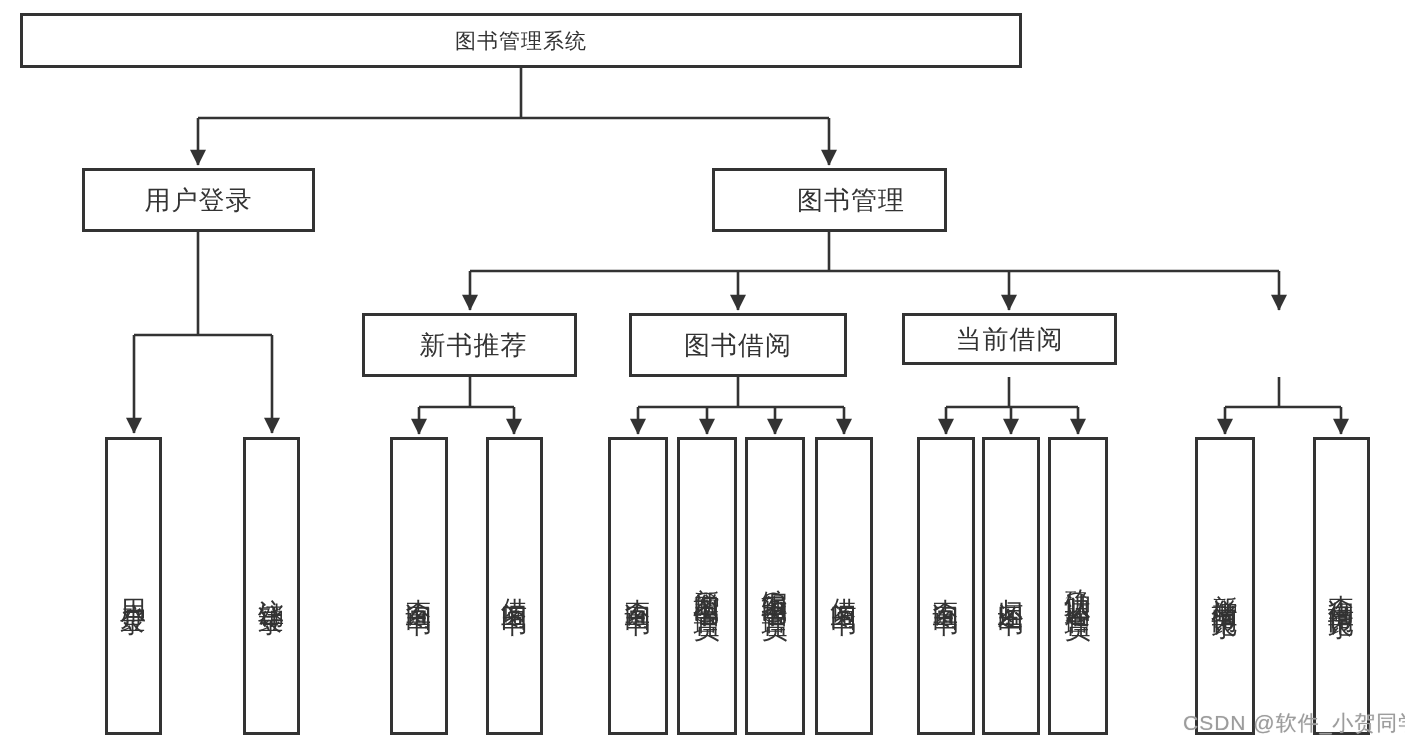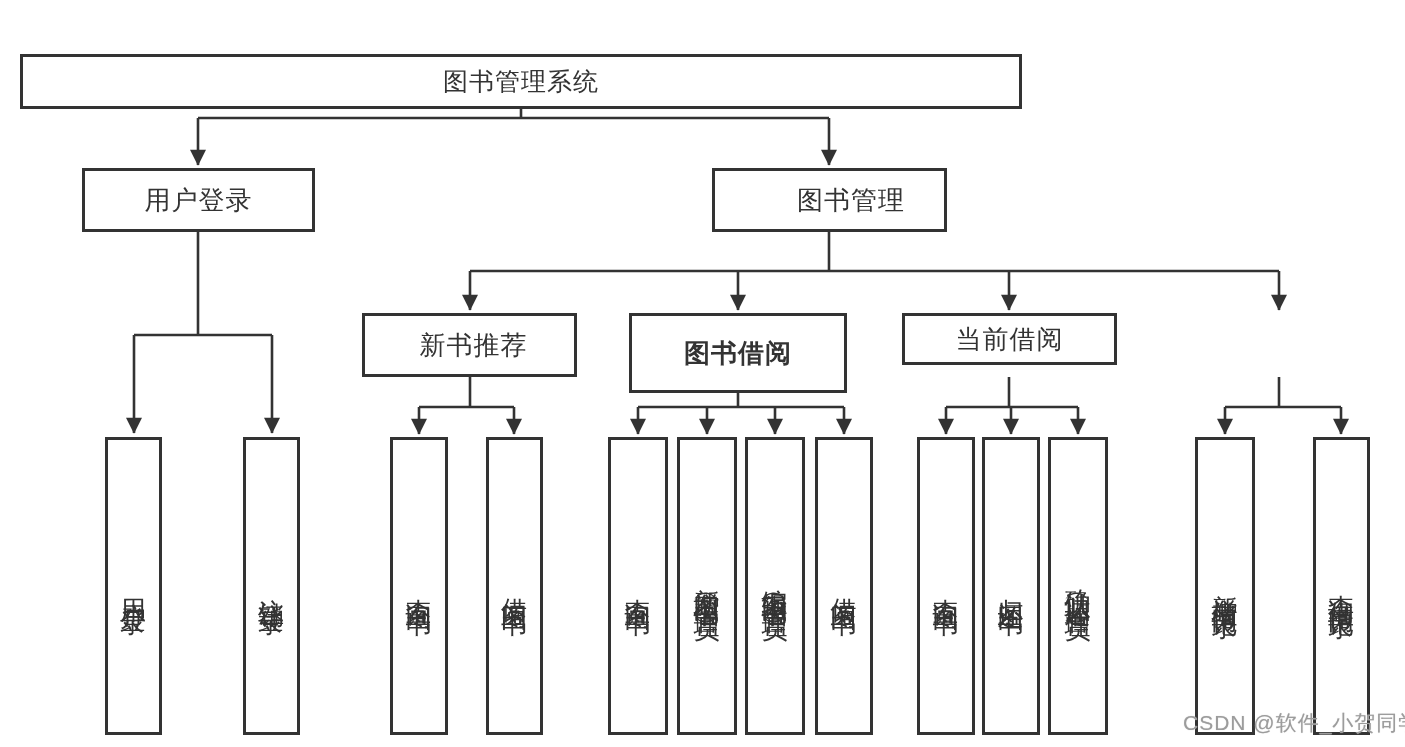--- a/index.html
+++ b/index.html
@@ -28,21 +28,21 @@
     background: #ffffff;
     border: 3px solid #333333;
     color: #333333;
     display: flex;
     align-items: center;
     justify-content: center;
     text-align: center;
     z-index: 2;
     line-height: 1;
   }
-  .node.root  { font-size: 25px; letter-spacing: 1px; margin-top: 41px; }
+  .node.root  { font-size: 21px; letter-spacing: 1px; }
   .node.h     { font-size: 26px; letter-spacing: 1px; }
   .node.leaf {
     writing-mode: vertical-rl;
     text-orientation: mixed;
     font-size: 26px;
     letter-spacing: 4px;
     line-height: 1;
   }
   .watermark {
     position: absolute;
@@ -110,21 +110,21 @@
       <path d="M1341,407 V434" marker-end="url(#arrow)"></path>
     </g>
   </svg>
 
   <div class="node root" style="left:20px; top:13px; width:1002px; height:55px;">图书管理系统</div>
 
   <div class="node h" style="left:82px; top:168px; width:233px; height:64px;">用户登录</div>
   <div class="node h" style="left:712px; top:168px; width:235px; height:64px;padding-left:43px;">图书管理</div>
 
   <div class="node h" style="left:362px; top:313px; width:215px; height:64px;padding-left:8px;">新书推荐</div>
-  <div class="node h" style="left:629px; top:313px; width:218px; height:80px;font-weight:bold;">图书借阅</div>
+  <div class="node h" style="left:629px; top:313px; width:218px; height:64px;">图书借阅</div>
   <div class="node h" style="left:902px; top:313px; width:215px; height:52px;">当前借阅</div>
 
   <div class="node leaf" style="left:105px; top:437px; width:57px; height:298px;">用户登录</div>
   <div class="node leaf" style="left:243px; top:437px; width:57px; height:298px;">注销登录</div>
 
   <div class="node leaf" style="left:390px; top:437px; width:58px; height:298px;">查询图书</div>
   <div class="node leaf" style="left:486px; top:437px; width:57px; height:298px;">借阅图书</div>
 
   <div class="node leaf" style="left:608px; top:437px; width:60px; height:298px;">查询图书</div>
   <div class="node leaf" style="left:677px; top:437px; width:60px; height:298px;">新增图书（管理员）</div>

